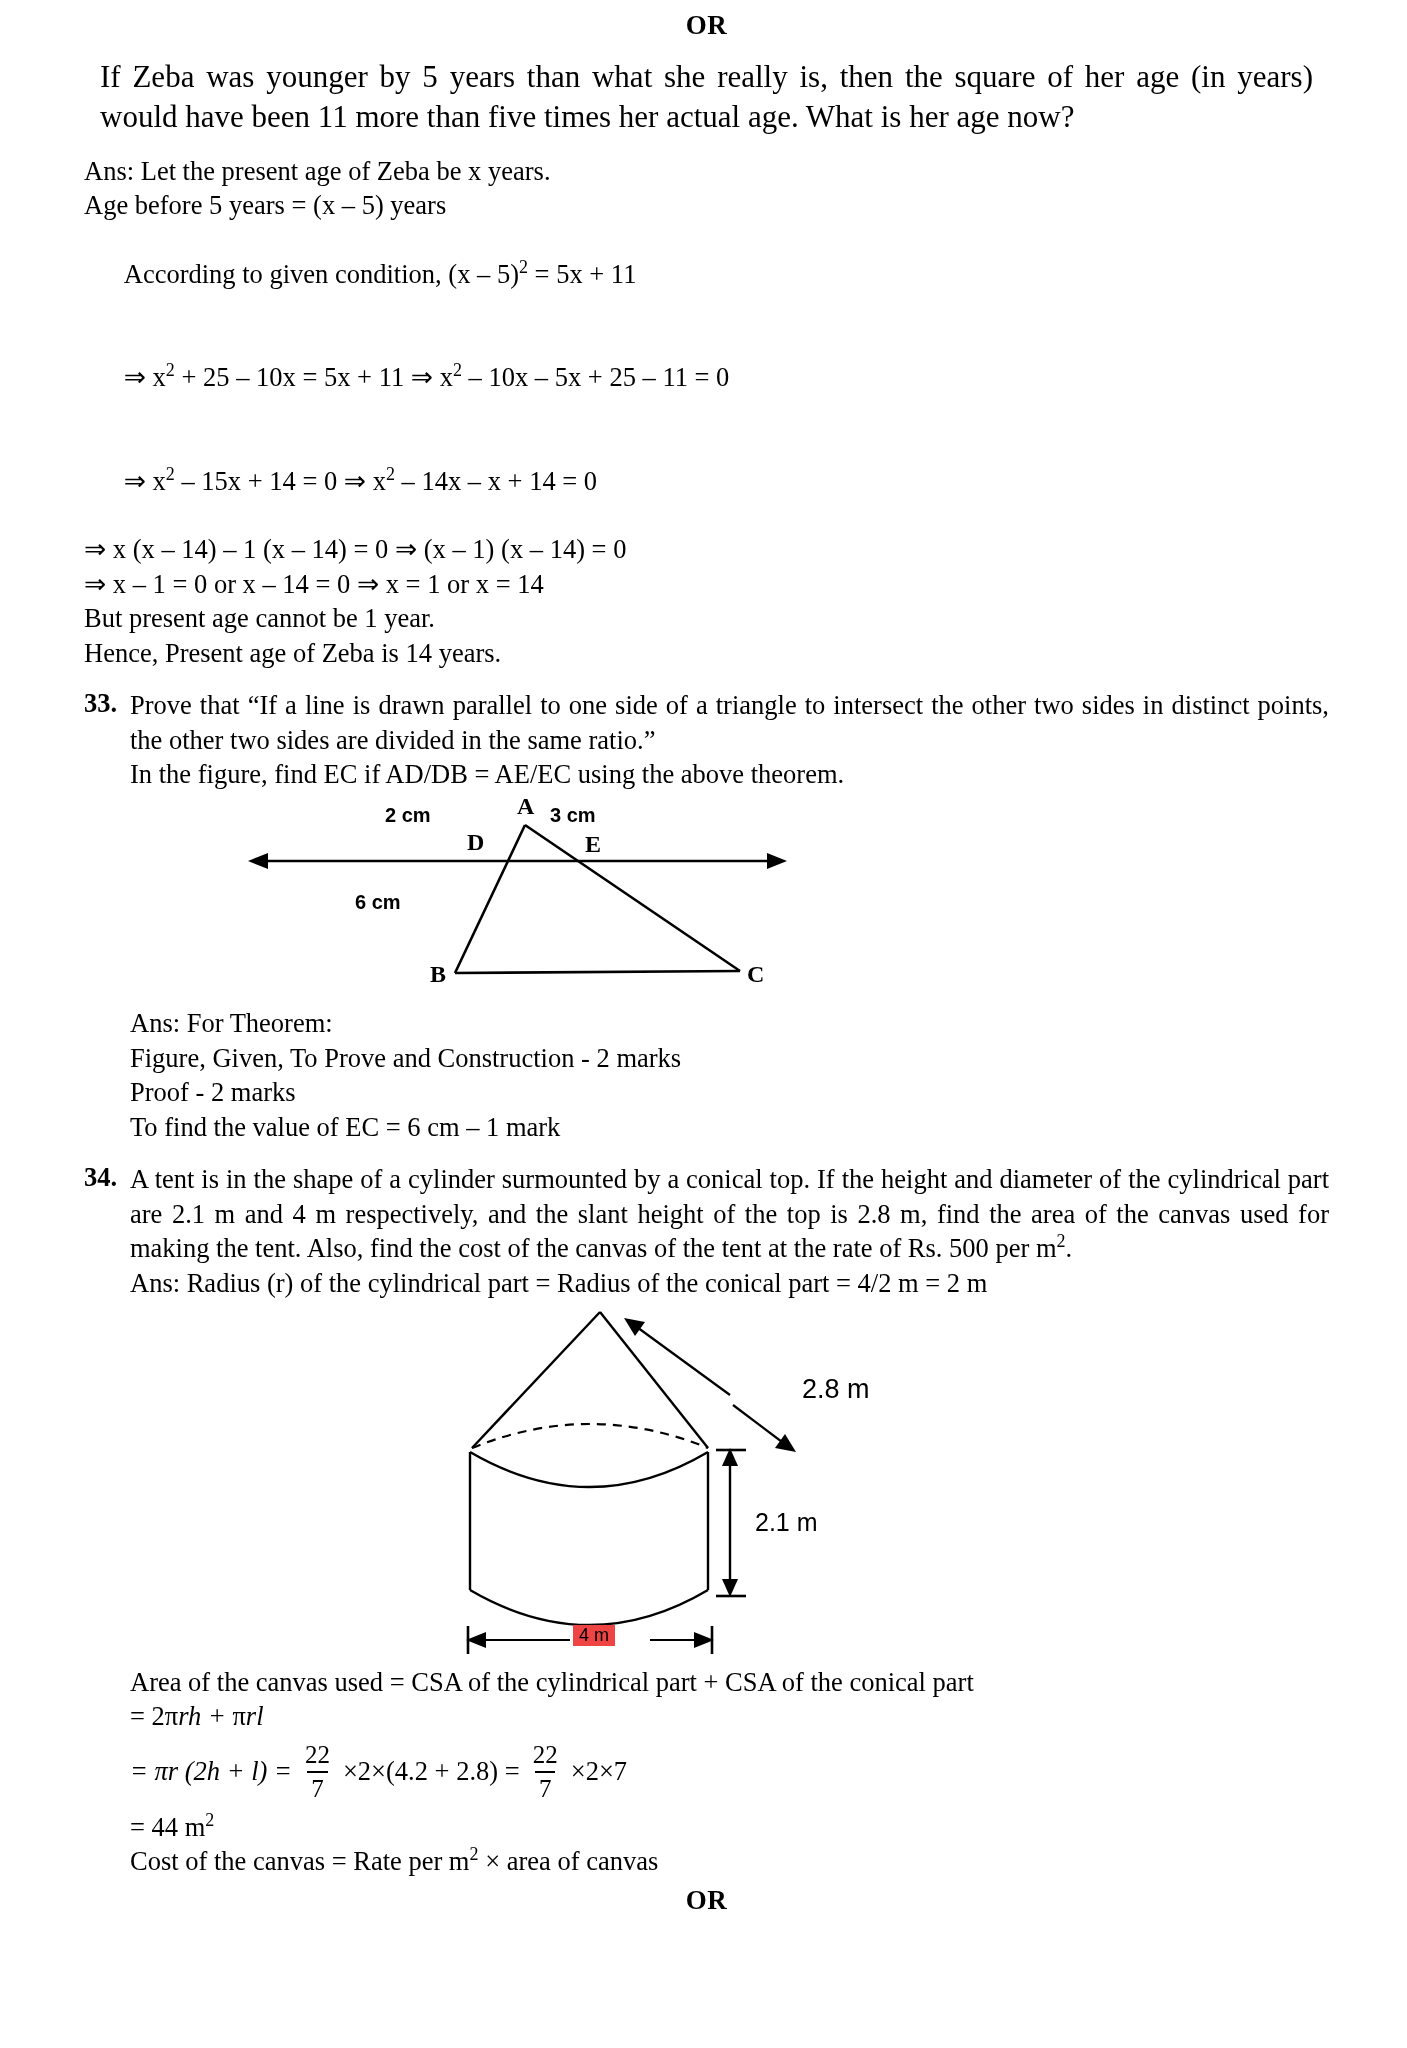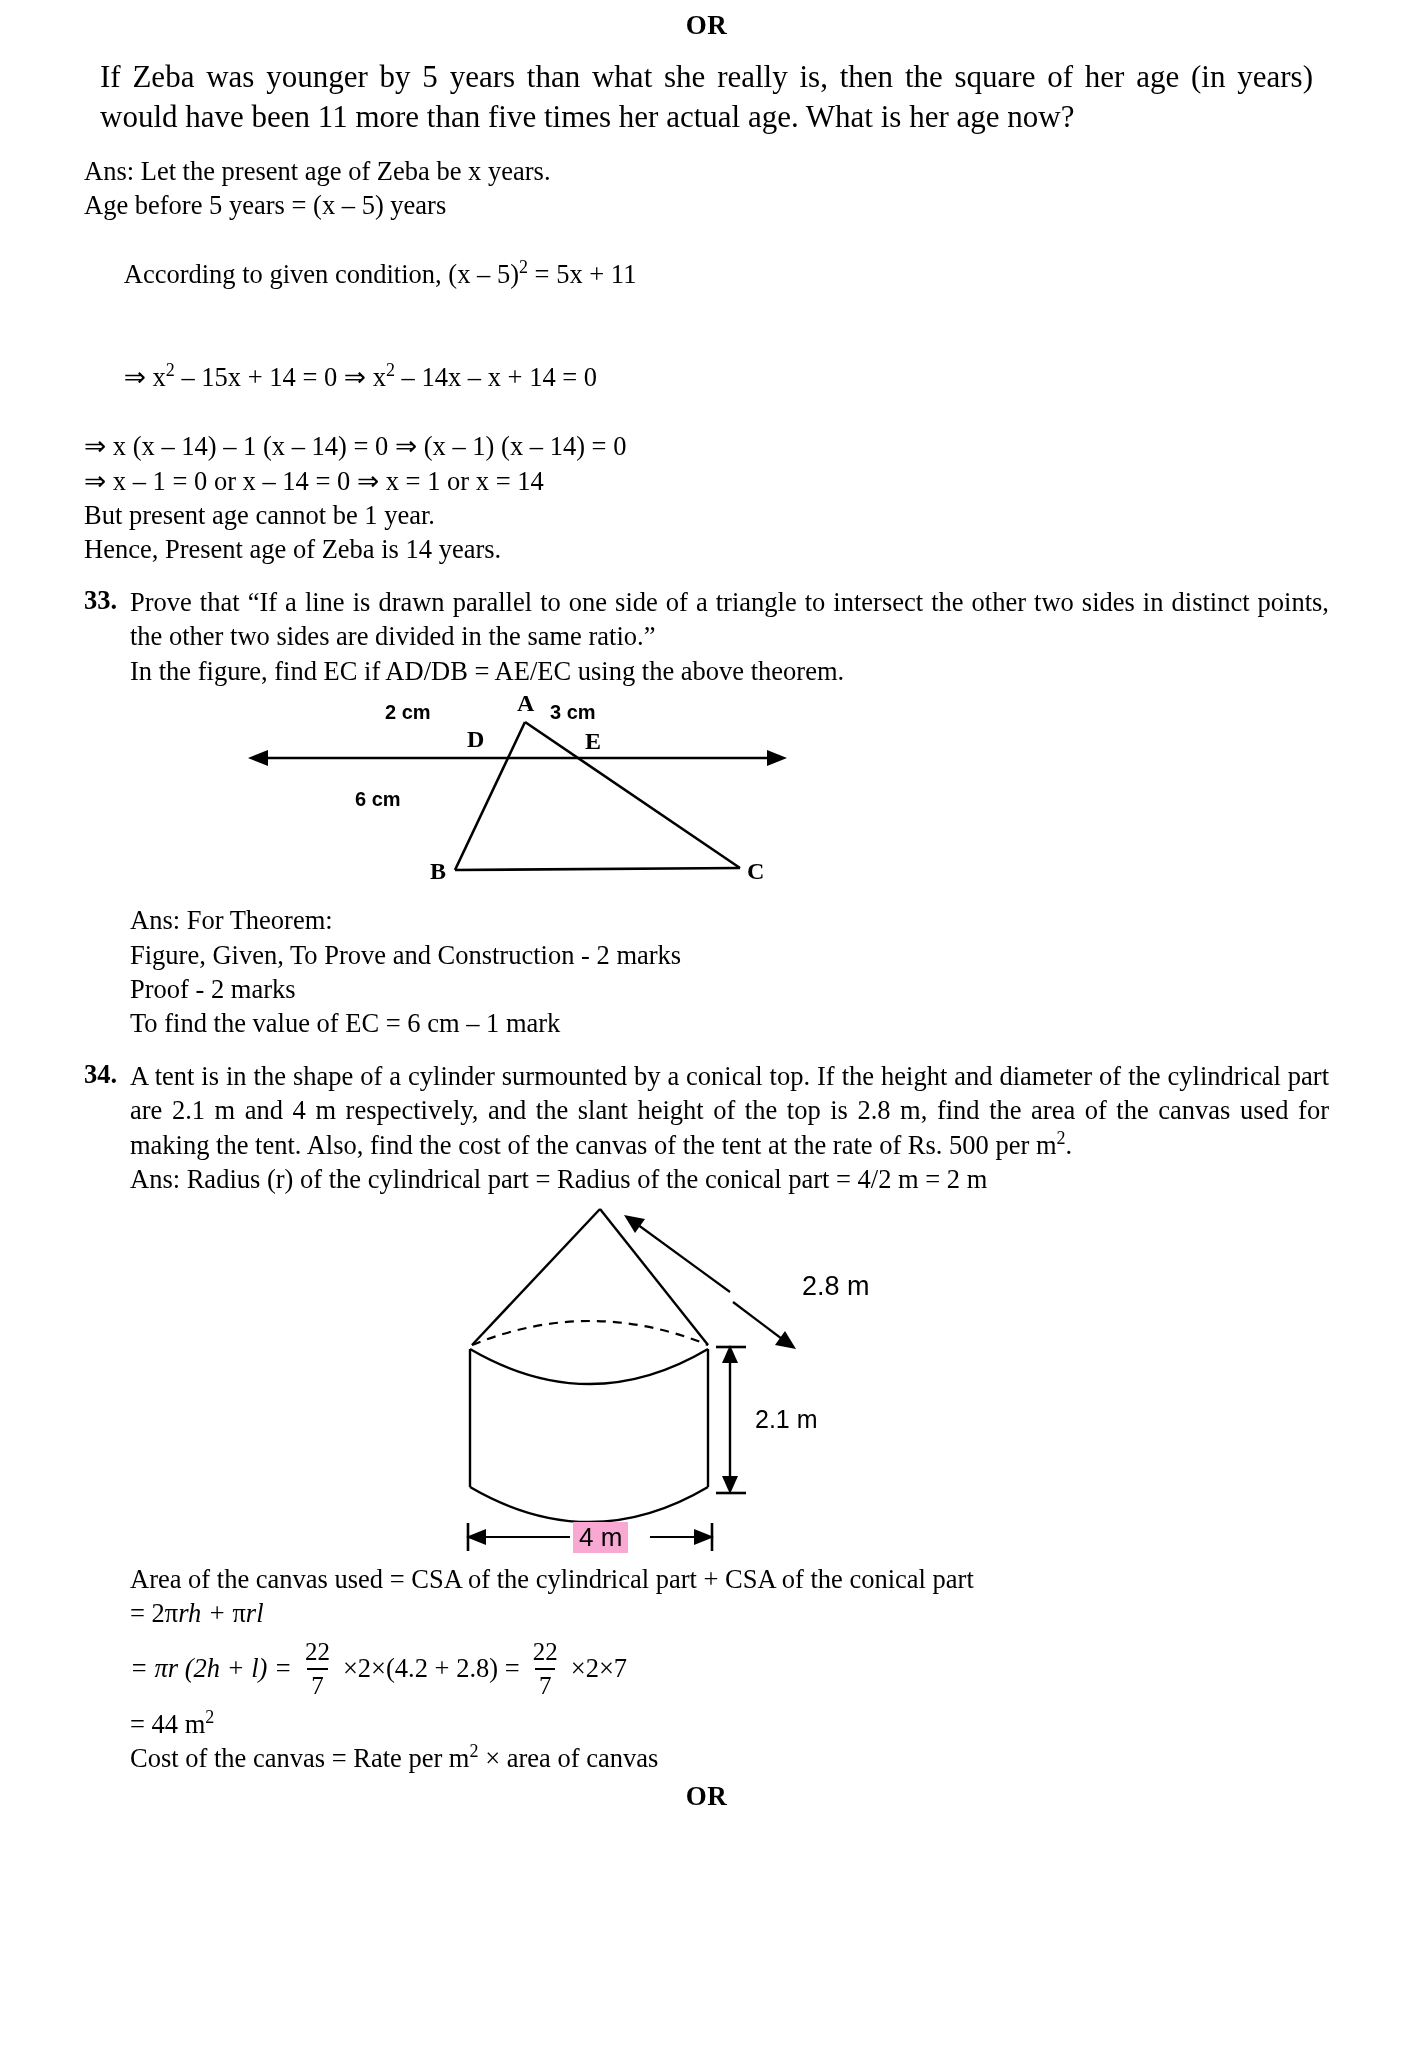--- a/index.html
+++ b/index.html
@@ -89,20 +89,23 @@
 
   <div>
     <div class="para">If Zeba was younger by 5 years than what she really is, then the square of her age (in years) would have been 11 more than five times her actual age. What is her age now?</div>
     <div class="line">Ans: Let the present age of Zeba be x years.</div>
     <div class="line">Age before 5 years = (x – 5) years</div>
 
     <div class="line">
       <span>According to given condition, (x – 5)</span><sup>2</sup><span> = 5x + 11</span>
     </div>
 
+    <div class="line">
+      <span>⇒ x</span><sup>2</sup><span> + 25 – 10x = 5x + 11 ⇒ x</span><sup>2</sup><span> – 10x – 5x + 25 – 11 = 0</span>
+    </div>
 
     <div class="line">
       <span>⇒ x</span><sup>2</sup><span> – 15x + 14 = 0 ⇒ x</span><sup>2</sup><span> – 14x – x + 14 = 0</span>
     </div>
 
     <div class="line">⇒ x (x – 14) – 1 (x – 14) = 0 ⇒ (x – 1) (x – 14) = 0</div>
     <div class="line">⇒ x – 1 = 0 or x – 14 = 0 ⇒ x = 1 or x = 14</div>
 
     <div class="line">But present age cannot be 1 year.</div>
     <div class="line">Hence, Present age of Zeba is 14 years.</div>
@@ -173,21 +176,21 @@
 
         <line x1="342" y1="340" x2="578" y2="340" stroke="#000" stroke-width="2.2"></line>
         <polygon points="336,340 356,332 356,348" fill="#000"></polygon>
         <polygon points="584,340 564,332 564,348" fill="#000"></polygon>
         <line x1="338" y1="326" x2="338" y2="354" stroke="#000" stroke-width="2.6"></line>
         <line x1="582" y1="326" x2="582" y2="354" stroke="#000" stroke-width="2.6"></line>
         <rect x="440" y="327" width="80" height="27" fill="#ffffff"></rect>
       </svg>
       <div style="position:absolute;left:672px;top:74px;font-size:27px;font-family:'Liberation Sans',sans-serif;">2.8 m</div>
       <div style="position:absolute;left:625px;top:208px;font-size:25px;font-family:'Liberation Sans',sans-serif;">2.1 m</div>
-      <div style="position:absolute;left:443px;top:325px;font-size:26px;font-family:'Liberation Sans',sans-serif;background:#f9a8d4;padding:0 6px;">4 m</div>
+      <div style="position:absolute;left:443px;top:325px;font-size:18px;font-family:'Liberation Sans',sans-serif;background:#ef4444;padding:0 6px;">4 m</div>
     </div>
 
     <div class="line">Area of the canvas used = CSA of the cylindrical part + CSA of the conical part</div>
     <div class="line"><span>= 2</span><span>π</span><span class="ital">rh + </span><span>π</span><span class="ital">rl</span></div>
 
     <div class="math-row">
       <span class="ital" style="font-size:26.5px;">= πr (2h + l) =</span>
       <span class="frac">
         <span class="num">22</span>
         <span class="den">7</span>

